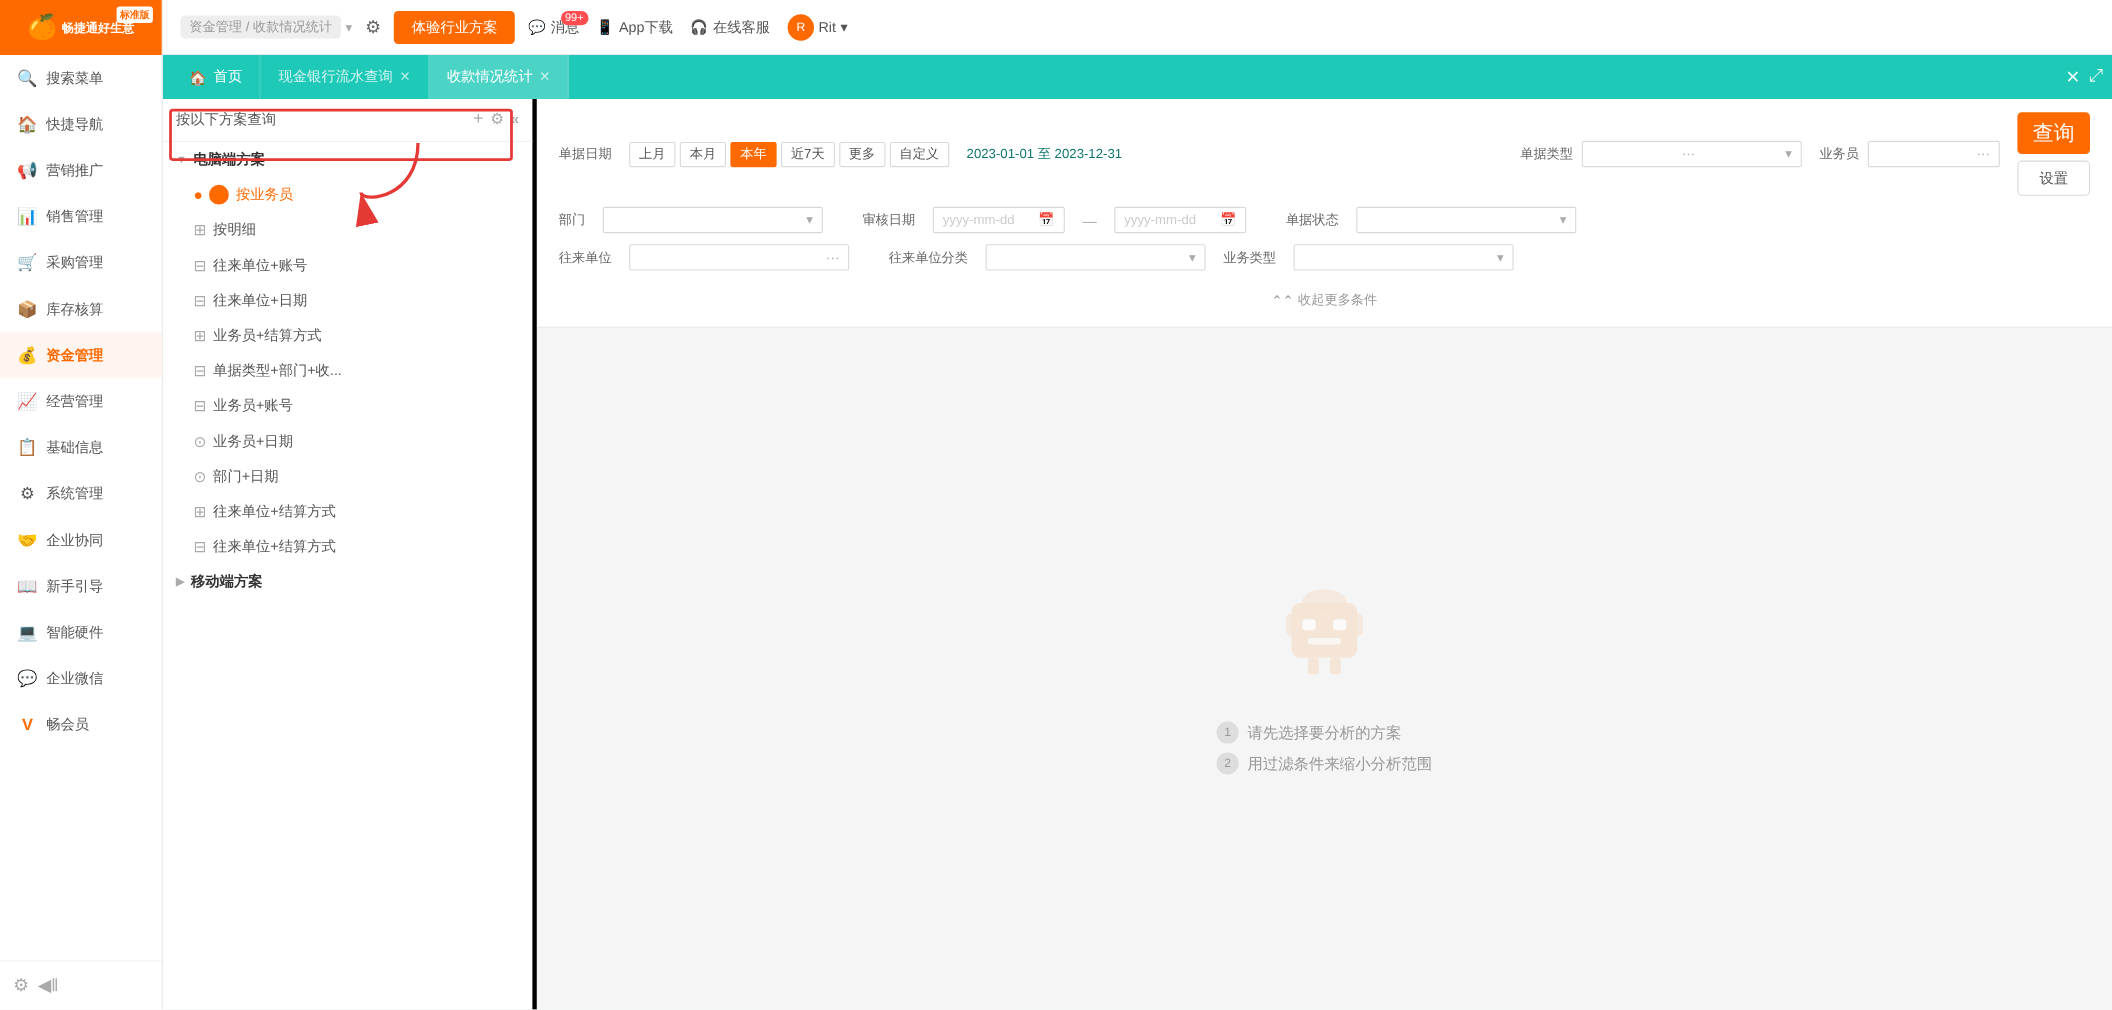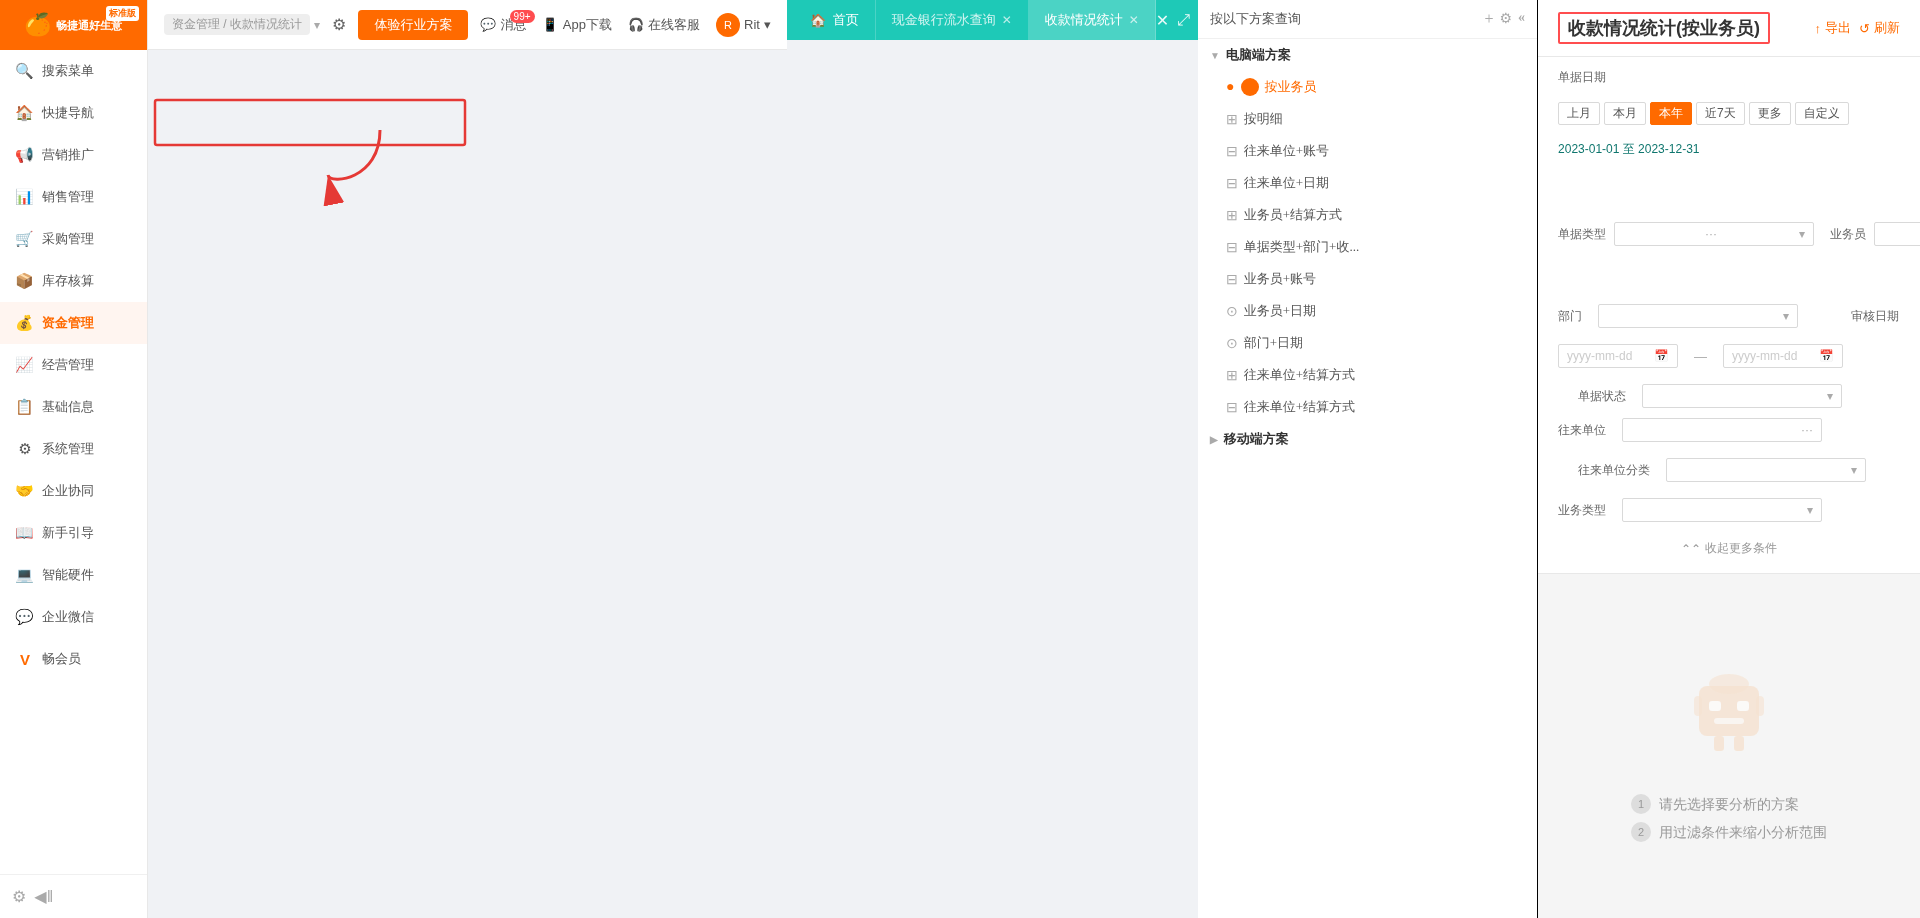--- a/index.html
+++ b/index.html
@@ -10,21 +10,21 @@
     .sidebar-logo { height: 50px; background: #ff6a00; display: flex; align-items: center; justify-content: center; color: #fff; font-size: 14px; font-weight: bold; position: relative; }
     .sidebar-logo-badge { position: absolute; top: 6px; right: 8px; background: #fff; color: #ff6a00; font-size: 9px; padding: 1px 3px; border-radius: 3px; }
     .sidebar-nav { flex: 1; overflow-y: auto; }
     .sidebar-item { display: flex; align-items: center; padding: 12px 16px; cursor: pointer; color: #555; gap: 8px; font-size: 13px; }
     .sidebar-item.active { background: #fff5f0; color: #ff6a00; font-weight: bold; }
     .sidebar-item .icon { width: 18px; height: 18px; display: flex; align-items: center; justify-content: center; font-size: 15px; }
     .sidebar-bottom { padding: 12px; display: flex; gap: 8px; align-items: center; border-top: 1px solid #f0f0f0; }
     .sidebar-bottom-btn { color: #aaa; cursor: pointer; font-size: 16px; }
 
     
-    .main { flex: 1; display: flex; flex-direction: row; overflow: hidden; justify-content: flex-end; }
+    .main { flex: 1; display: flex; flex-direction: column; overflow: hidden; justify-content: flex-end; }
 
     
     .topbar { height: 50px; background: #fff; display: flex; align-items: center; padding: 0 16px; border-bottom: 1px solid #e8e8e8; gap: 12px; }
     .topbar-breadcrumb { color: #999; font-size: 12px; display: flex; align-items: center; gap: 4px; }
     .topbar-btn-trial { background: #ff6a00; color: #fff; border: none; padding: 6px 16px; border-radius: 4px; cursor: pointer; font-size: 13px; }
     .topbar-icon-group { display: flex; align-items: center; gap: 16px; color: #555; font-size: 13px; }
     .topbar-icon-item { display: flex; align-items: center; gap: 4px; cursor: pointer; position: relative; }
     .topbar-badge { background: #ff4d4f; color: #fff; font-size: 10px; padding: 1px 4px; border-radius: 8px; position: absolute; top: -6px; right: -8px; }
     .topbar-user { display: flex; align-items: center; gap: 4px; cursor: pointer; color: #555; }
     .topbar-settings { color: #666; cursor: pointer; font-size: 16px; }
@@ -54,21 +54,21 @@
     .filter-select { display: flex; align-items: center; gap: 4px; border: 1px solid #d9d9d9; border-radius: 2px; padding: 4px 8px; min-width: 120px; cursor: pointer; background: #fff; font-size: 12px; color: #555; }
     .filter-select .chevron { color: #aaa; margin-left: auto; }
     .filter-dash { color: #aaa; }
     .filter-date-input { border: 1px solid #d9d9d9; border-radius: 2px; padding: 4px 8px; font-size: 12px; color: #aaa; width: 120px; display: flex; align-items: center; gap: 4px; }
     .btn-query { background: #ff6a00; color: #fff; border: none; padding: 6px 14px; border-radius: 4px; cursor: pointer; font-size: 19px; }
     .btn-settings { background: #fff; color: #555; border: 1px solid #d9d9d9; padding: 6px 18px; border-radius: 4px; cursor: pointer; font-size: 13px; }
     .filter-actions { display: flex; flex-direction: column; gap: 6px; margin-left: auto; }
     .collapse-bar { display: flex; justify-content: center; align-items: center; gap: 4px; color: #999; font-size: 12px; cursor: pointer; padding: 8px 0 4px; }
 
     
-    .left-panel { width: 340px; background: #fff; border-right: 1px solid #000000; display: flex; flex-direction: column; flex-shrink: 0; font-family: Liberation Serif, serif; }
+    .left-panel { width: 340px; background: #fff; border-right: 4px solid #000000; display: flex; flex-direction: column; flex-shrink: 0; }
     .left-panel-header { display: flex; align-items: center; padding: 10px 12px; border-bottom: 1px solid #f0f0f0; gap: 6px; }
     .left-panel-icons { display: flex; gap: 6px; margin-left: auto; color: #aaa; cursor: pointer; font-size: 14px; }
     .tree-item { display: flex; align-items: center; gap: 6px; padding: 7px 12px; cursor: pointer; font-size: 13px; color: #555; }
     .tree-item.active { color: #ff6a00; }
     .tree-item.section-header { font-weight: bold; color: #333; }
     .tree-arrow { color: #aaa; font-size: 10px; }
 
     
     .right-content { flex: 1; display: flex; flex-direction: column; overflow: hidden; }
     .filter-container { background: #fff; padding: 12px 20px; border-bottom: 1px solid #e8e8e8; }
@@ -271,33 +271,20 @@
       </div>
 
       <div class="tree-item section-header">
         <span class="tree-arrow">▶</span>
         <span>移动端方案</span>
       </div>
     </div>
 
     <div class="right-content">
 
-      <div class="page-header">
-        <h1 class="page-title">收款情况统计(按业务员)</h1>
-        <div class="page-header-actions">
-          <div class="btn-export">
-            <span>↑</span>
-            <span>导出</span>
-          </div>
-          <div class="btn-refresh">
-            <span>↺</span>
-            <span>刷新</span>
-          </div>
-        </div>
-      </div>
 
       <div class="filter-container">
 
         <div class="filter-row">
           <span class="filter-label">单据日期</span>
           <div class="filter-date-group">
             <button class="filter-date-btn">上月</button>
             <button class="filter-date-btn">本月</button>
             <button class="filter-date-btn active">本年</button>
             <button class="filter-date-btn">近7天</button>
@@ -329,21 +316,21 @@
           </div>
         </div>
 
         <div class="filter-row">
           <span class="filter-label">部门</span>
           <div class="filter-select" style="min-width:200px;">
             <span></span>
             <span class="chevron">▾</span>
           </div>
 
-          <span class="filter-label" style="margin-left:37px;">审核日期</span>
+          <span class="filter-label" style="margin-left:20px;">审核日期</span>
           <div class="filter-date-input">
             <span style="color:#ccc;">yyyy-mm-dd</span>
             <span style="margin-left:auto; color:#aaa;">📅</span>
           </div>
           <span class="filter-dash">—</span>
           <div class="filter-date-input">
             <span style="color:#ccc;">yyyy-mm-dd</span>
             <span style="margin-left:auto; color:#aaa;">📅</span>
           </div>
 

